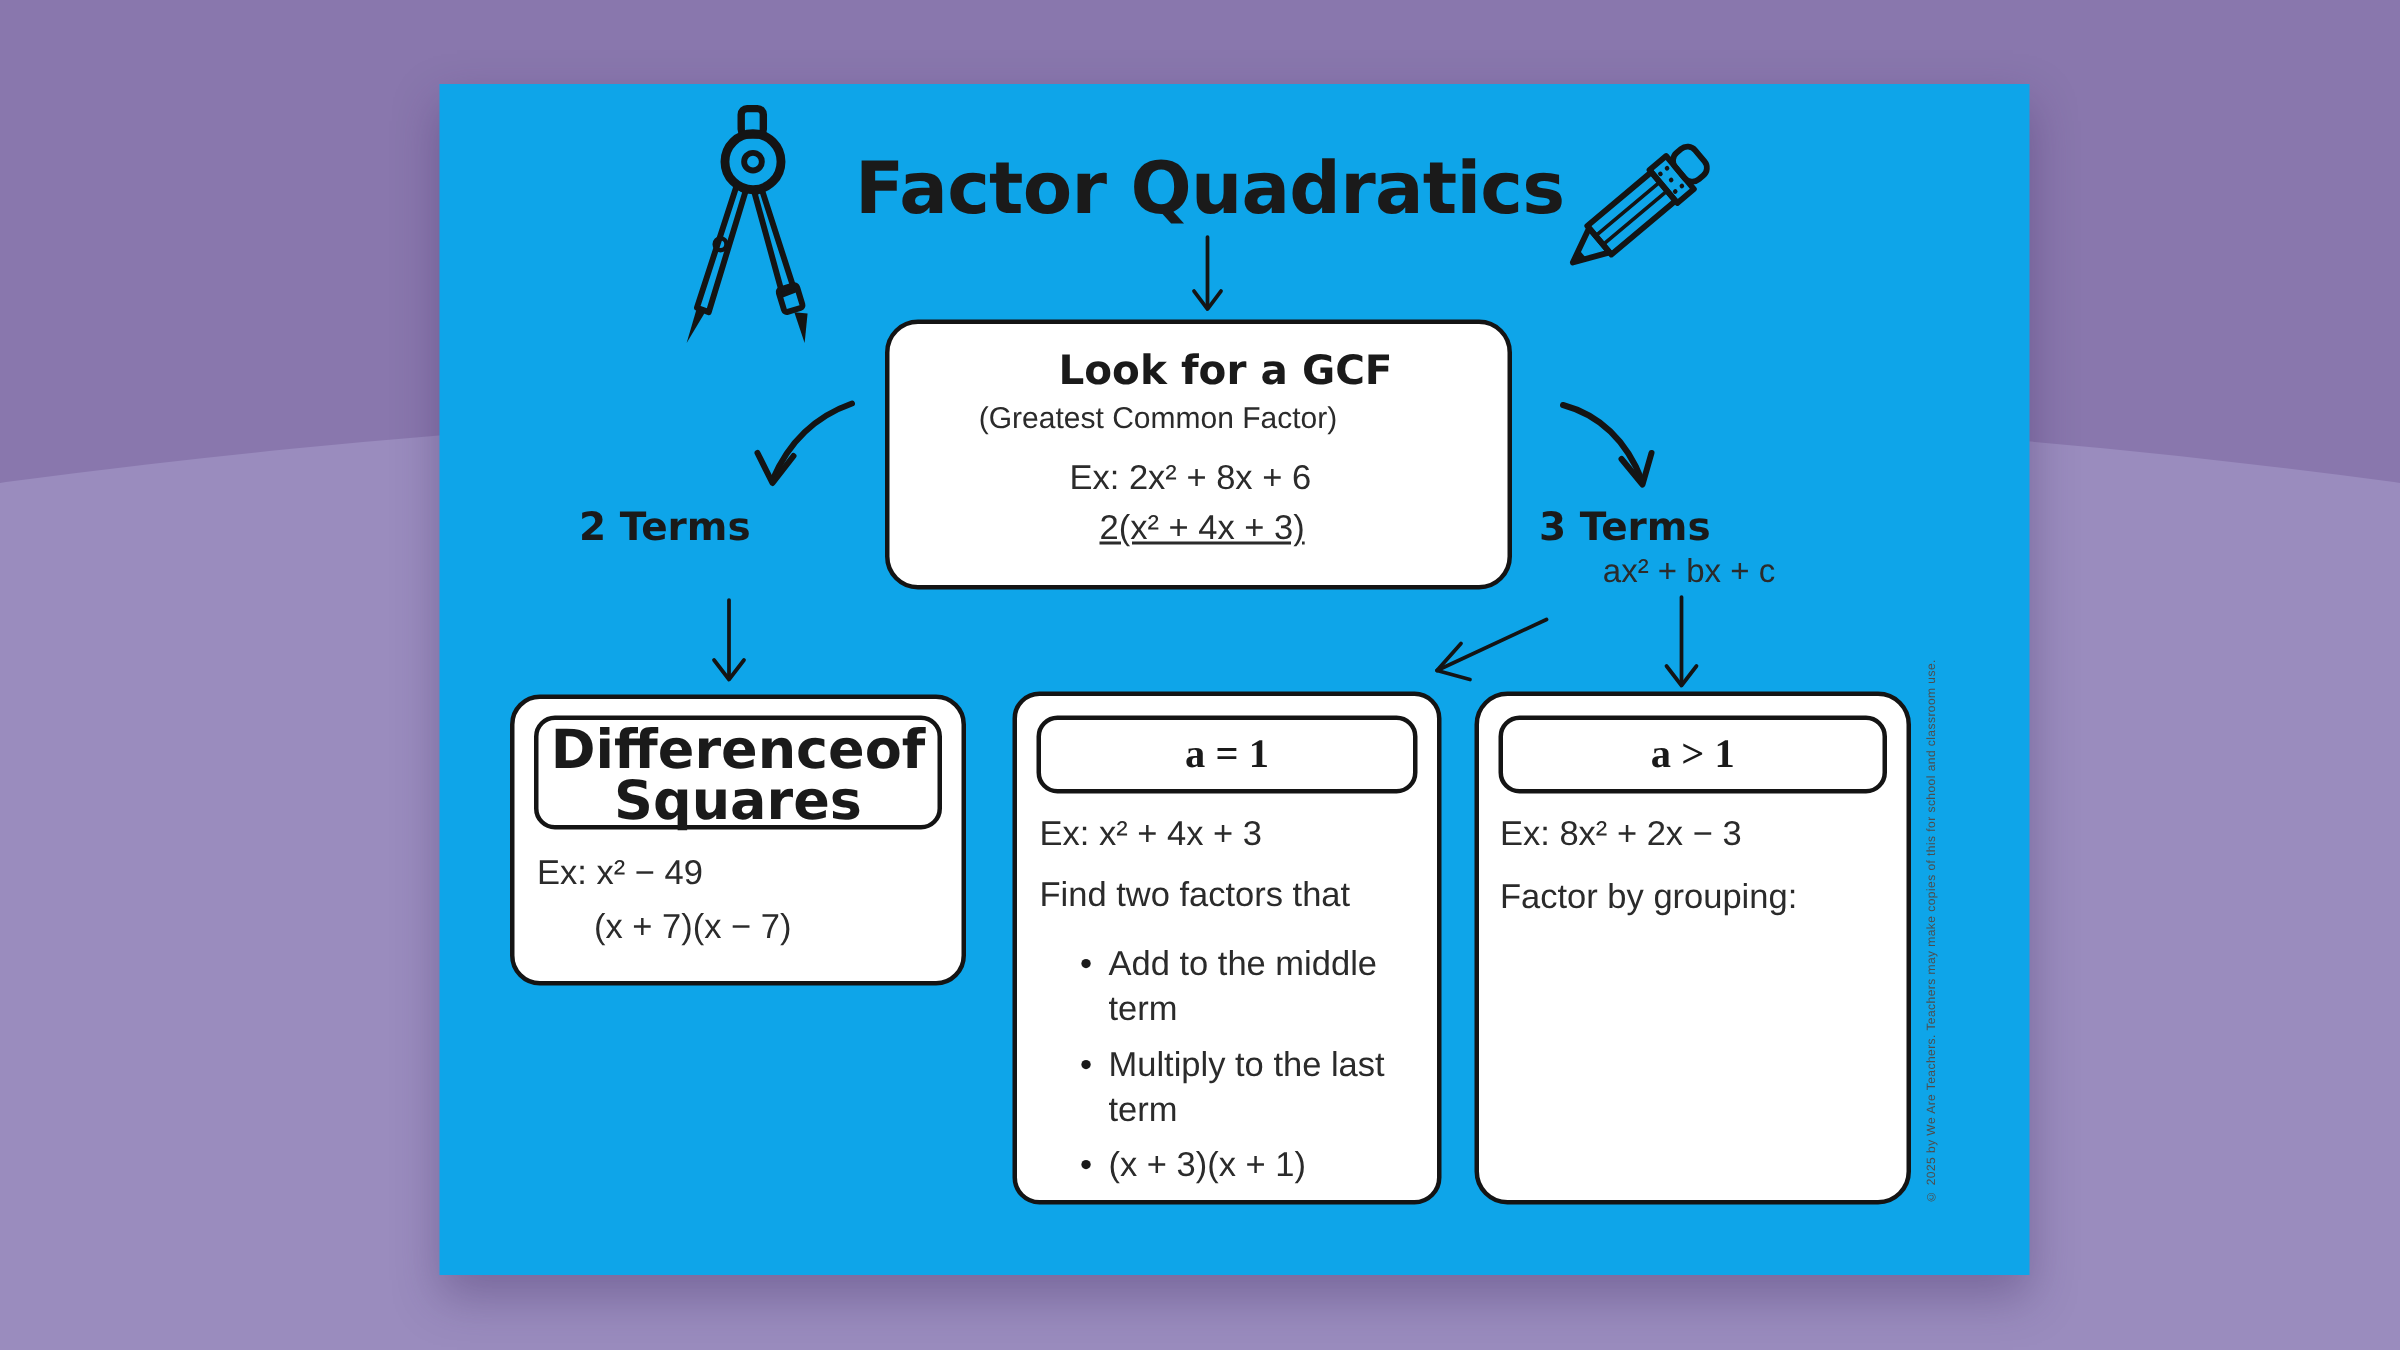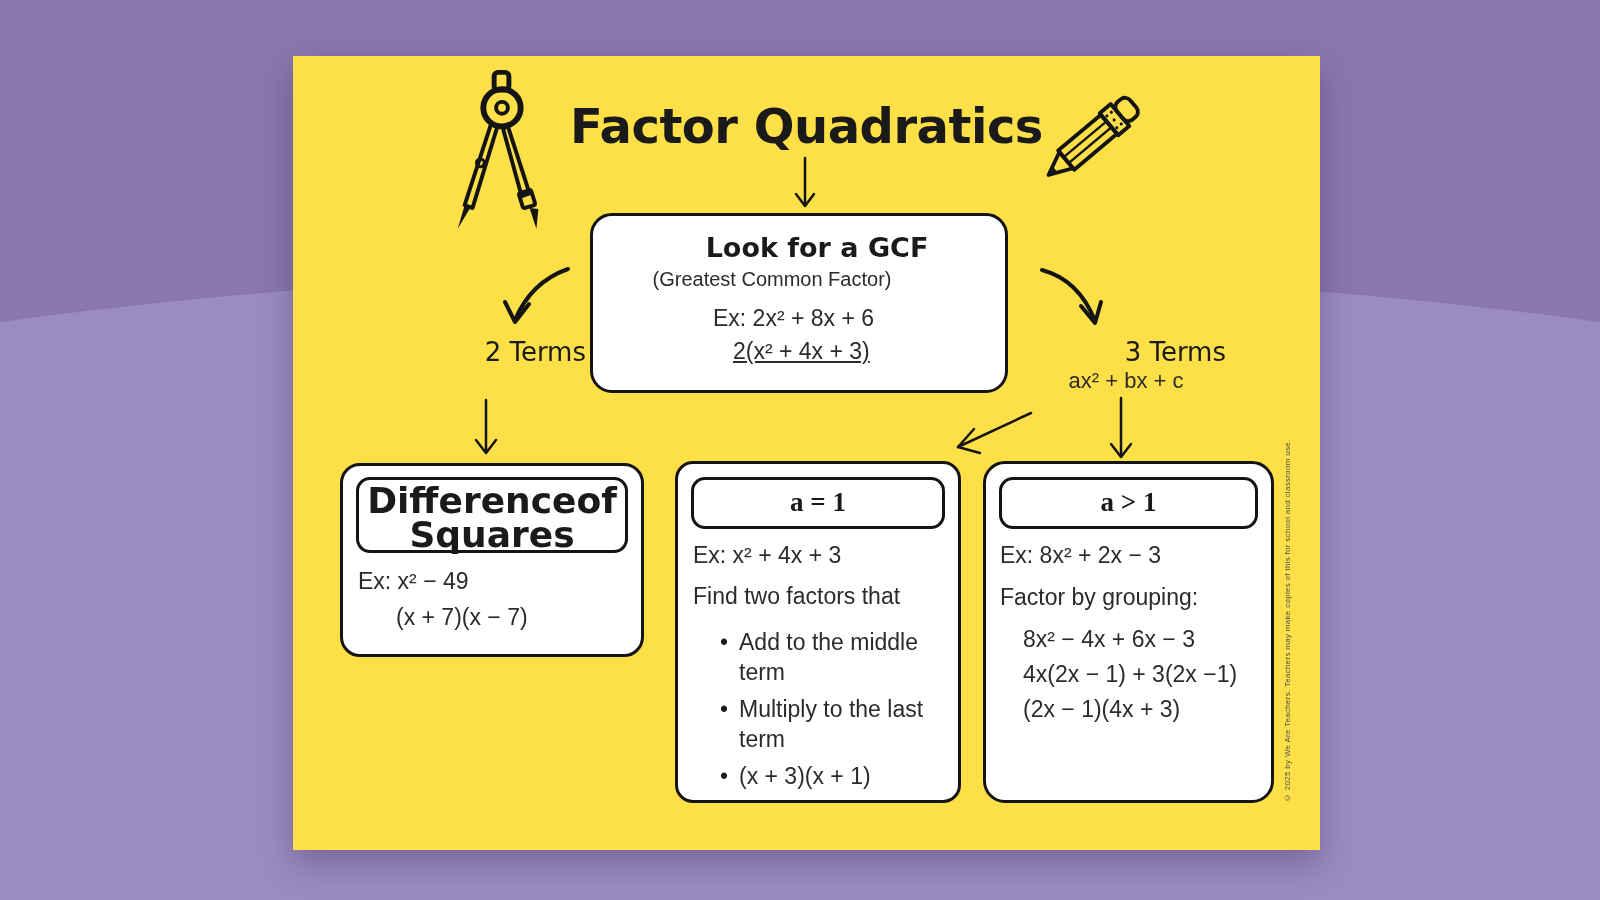--- a/index.html
+++ b/index.html
@@ -7,21 +7,21 @@
     width:1600px;height:900px;overflow:hidden;position:relative;
     background:#8977AD;
     font-family:"Liberation Sans",sans-serif;
   }
   .bg-blob{
     position:absolute;left:-80%;top:30%;width:260%;height:150%;
     border-radius:50%;background:#9A8CBE;
   }
   .paper{
     position:absolute;left:293px;top:56px;width:1027px;height:794px;
-    background:#fde047;box-shadow:0 14px 30px rgba(55,35,90,.35);
+    background:#0ea5e9;box-shadow:0 14px 30px rgba(55,35,90,.35);padding-left:33px;
   }
   .paper *{position:absolute;}
   .title{
     left:0;width:1027px;top:42px;text-align:center;
     font-family:"DejaVu Sans",sans-serif;font-weight:800;font-size:48px;
     letter-spacing:-.5px;color:#1a1a1a;
   }
   .box{
     border:3.5px solid #141414;border-radius:22px;background:#fff;
   }
@@ -32,22 +32,22 @@
     font-family:Liberation Serif, serif;font-weight:bold;font-size:27px;color:#1a1a1a;
   }
   .dos-header{
     left:13px;right:13px;top:11px;height:76px;
     border:3px solid #141414;border-radius:14px;background:#fff;
     text-align:center;padding-top:4px;box-sizing:border-box;
     font-family:"DejaVu Sans",sans-serif;font-weight:bold;font-size:36px;line-height:34px;color:#1a1a1a;
   }
   .dos-header span{position:static;display:block;}
   .blabel{
-    width:200px;text-align:right;
-    font-family:"DejaVu Sans",sans-serif;font-weight:normal;font-size:26px;color:#1a1a1a;
+    width:200px;text-align:left;
+    font-family:"DejaVu Sans",sans-serif;font-weight:bold;font-size:26px;color:#1a1a1a;
   }
   .math{font-size:23px;color:#2b2b2b;white-space:nowrap;}
   .gcf-title{
     left:0;width:448px;top:16px;text-align:center;
     font-family:"DejaVu Sans",sans-serif;font-weight:bold;font-size:27px;color:#1a1a1a;
   }
   .gcf-sub{left:0;width:358px;top:52px;text-align:center;font-size:20px;color:#2b2b2b;}
   .gcf-ex{left:120px;top:86px;line-height:33px;}
   .gcf-ex div{position:static;}
   .gcf-ex .indent{margin-left:20px;text-decoration:underline;}
@@ -164,22 +164,17 @@
       <li>Add to the middle term</li>
       <li>Multiply to the last term</li>
       <li>(x + 3)(x + 1)</li>
     </ul>
   </div>
 
   <div class="box" style="left:690px;top:405px;width:285px;height:336px;border-radius:22px;">
     <div class="inner-header">a &gt; 1</div>
     <div class="math" style="left:14px;top:78px;">Ex: 8x² + 2x − 3</div>
     <div class="math" style="left:14px;top:120px;">Factor by grouping:</div>
-    <div class="steps math">
-      <div>8x² − 4x + 6x − 3</div>
-      <div>4x(2x − 1) + 3(2x −1)</div>
-      <div>(2x − 1)(4x + 3)</div>
-    </div>
   </div>
 
   <div class="copyright">© 2025 by We Are Teachers. Teachers may make copies of this for school and classroom use.</div>
 
 </div>
 
 </body></html>

